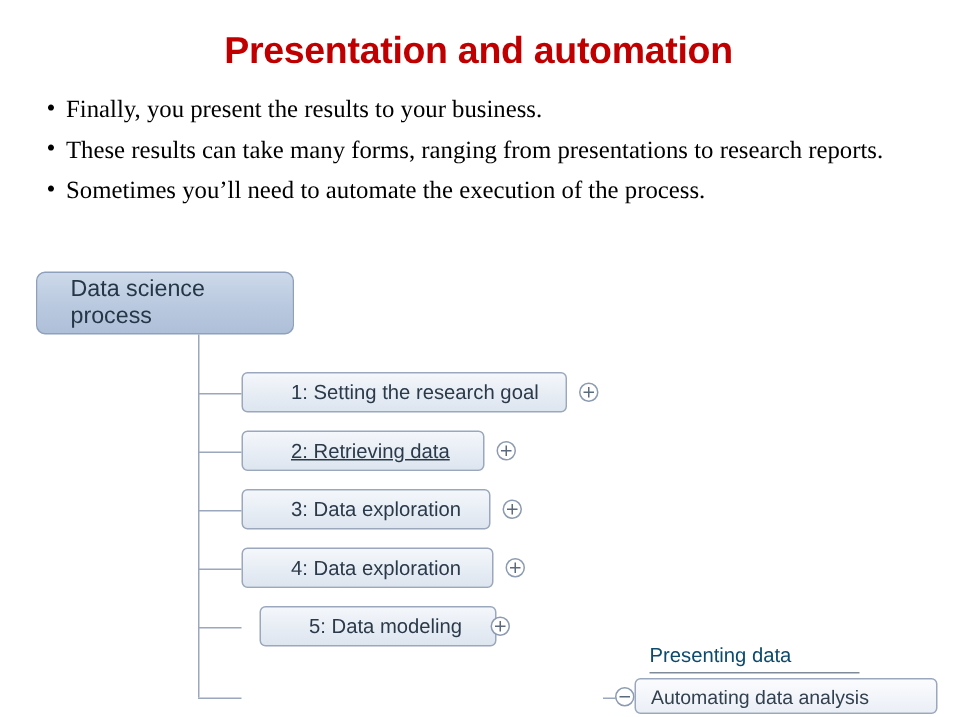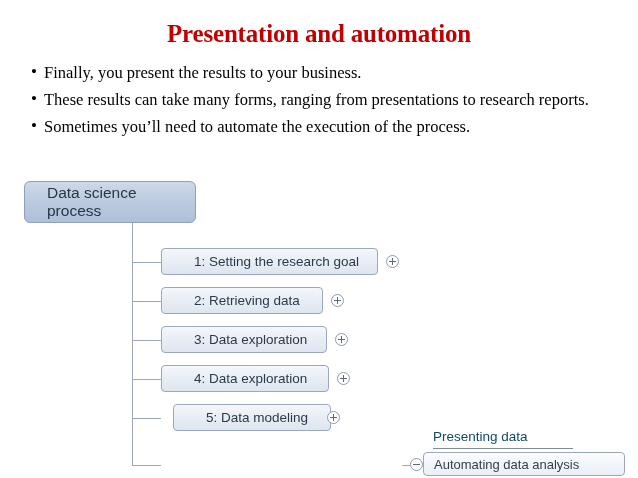--- a/index.html
+++ b/index.html
@@ -21,21 +21,21 @@
   }
   .title {
     position: absolute;
     top: 20px;
     left: 0;
     width: 638px;
     text-align: center;
     font-size: 25px;
     font-weight: bold;
     color: #c00000;
-    font-family: Liberation Serif, serif;
+    font-family: Liberation Sans, sans-serif;
     letter-spacing: -0.2px;
   }
   .bullets {
     position: absolute;
     top: 60px;
     left: 22px;
     width: 600px;
     color: #000000;
     font-size: 16.5px;
     font-family: "Liberation Serif", serif;
@@ -182,21 +182,21 @@
 
     <div class="node root-node">Data science process</div>
 
     <div class="connector v-line" style="left:114px; top:48px; height:242px;"></div>
 
     <div class="connector h-line" style="left:114px; top:87px; width:29px;"></div>
     <div class="node step-node" style="left:143px; top:73px; width:217px;">1: Setting the research goal</div>
     <div class="expander plus" style="left:368px; top:80px;"></div>
 
     <div class="connector h-line" style="left:114px; top:126px; width:29px;"></div>
-    <div class="node step-node" style="left:143px; top:112px; width:162px;">2: Retrieving data</div>
+    <div class="node step-node" style="left:143px; top:112px; width:162px;text-decoration:underline;">2: Retrieving data</div>
     <div class="expander plus" style="left:313px; top:119px;"></div>
 
     <div class="connector h-line" style="left:114px; top:165px; width:29px;"></div>
     <div class="node step-node" style="left:143px; top:151px; width:166px;">3: Data exploration</div>
     <div class="expander plus" style="left:317px; top:158px;"></div>
 
     <div class="connector h-line" style="left:114px; top:204px; width:29px;"></div>
     <div class="node step-node" style="left:143px; top:190px; width:168px;">4: Data exploration</div>
     <div class="expander plus" style="left:319px; top:197px;"></div>
 

